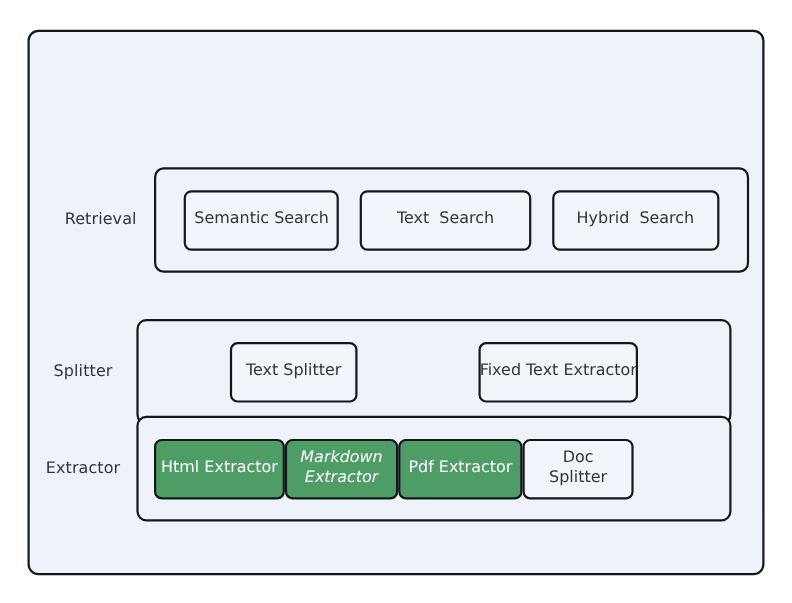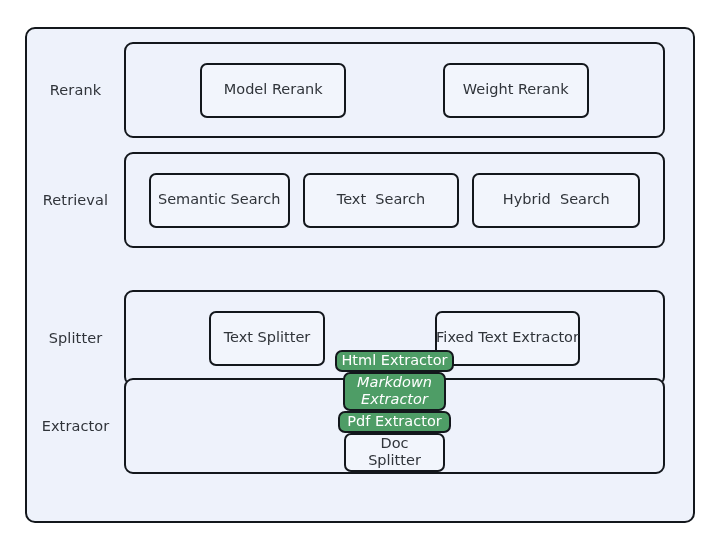--- a/index.html
+++ b/index.html
@@ -38,21 +38,21 @@
   
   .row {
     position: absolute;
     left: 0;
     width: 670px;
     height: 96px;
     display: flex;
     align-items: center;
   }
   .row-1 { top: 13px; }
-  .row-2 { top: 123px; }
+  .row-2 { top: 123px; padding-left: 16px; }
   .row-3 { top: 233px; margin-top: 28px; }
   .row-4 { top: 349px; }
 
   .row-label {
     width: 97px;
     flex: 0 0 97px;
     text-align: center;
     font-size: 14.5px;
     color: #30343a;
     letter-spacing: 0.1px;
@@ -76,21 +76,21 @@
   .group-inner {
     display: flex;
     align-items: center;
     width: 100%;
     height: 100%;
     box-sizing: border-box;
   }
   .inner-rerank   { justify-content: space-around; padding: 0 26px; }
   .inner-retrieval{ justify-content: space-around; padding: 0 16px; }
   .inner-splitter { justify-content: space-around; padding: 0 28px; }
-  .inner-extractor{ justify-content: flex-end; padding: 0 14px; flex-direction: column; }
+  .inner-extractor{ justify-content: flex-start; padding: 0 14px; }
 
   
   .node {
     box-sizing: border-box;
     background: #f2f5fc;
     border: 2.2px solid #13171c;
     border-radius: 7px;
     display: flex;
     align-items: center;
     justify-content: center;
@@ -106,48 +106,39 @@
     color: #ffffff;
   }
 
   
   .n-model-rerank  { width: 146px; height: 55px; }
   .n-weight-rerank { width: 146px; height: 55px; }
 
   
   .n-semantic-search { width: 141px; height: 55px; }
   .n-text-search     { width: 156px; height: 55px; }
-  .n-hybrid-search   { width: 168px; height: 55px; }
+  .n-hybrid-search   { width: 152px; height: 55px; }
 
   
   .n-text-splitter       { width: 116px; height: 55px; }
   .n-fixed-text-splitter { width: 145px; height: 55px; }
 
   
   .n-html-extractor     { width: 119px; height: 55px; }
   .n-markdown-extractor { width: 103px; height: 55px; font-style: italic; }
   .n-pdf-extractor      { width: 113px; height: 55px; }
   .n-doc-extractor      { width: 101px; height: 55px; }
 </style>
 </head>
 <body>
 
 <div id="canvas">
 
   <div class="outer-frame">
 
-    <div class="row row-1">
-      <div class="row-label">Rerank</div>
-      <div class="row-group">
-        <div class="group-inner inner-rerank">
-          <div class="node n-model-rerank">Model Rerank</div>
-          <div class="node n-weight-rerank">Weight Rerank</div>
-        </div>
-      </div>
-    </div>
 
     <div class="row row-2">
       <div class="row-label">Retrieval</div>
       <div class="row-group">
         <div class="group-inner inner-retrieval">
           <div class="node n-semantic-search">Semantic Search</div>
           <div class="node n-text-search">Text  Search</div>
           <div class="node n-hybrid-search">Hybrid  Search</div>
         </div>
       </div>

